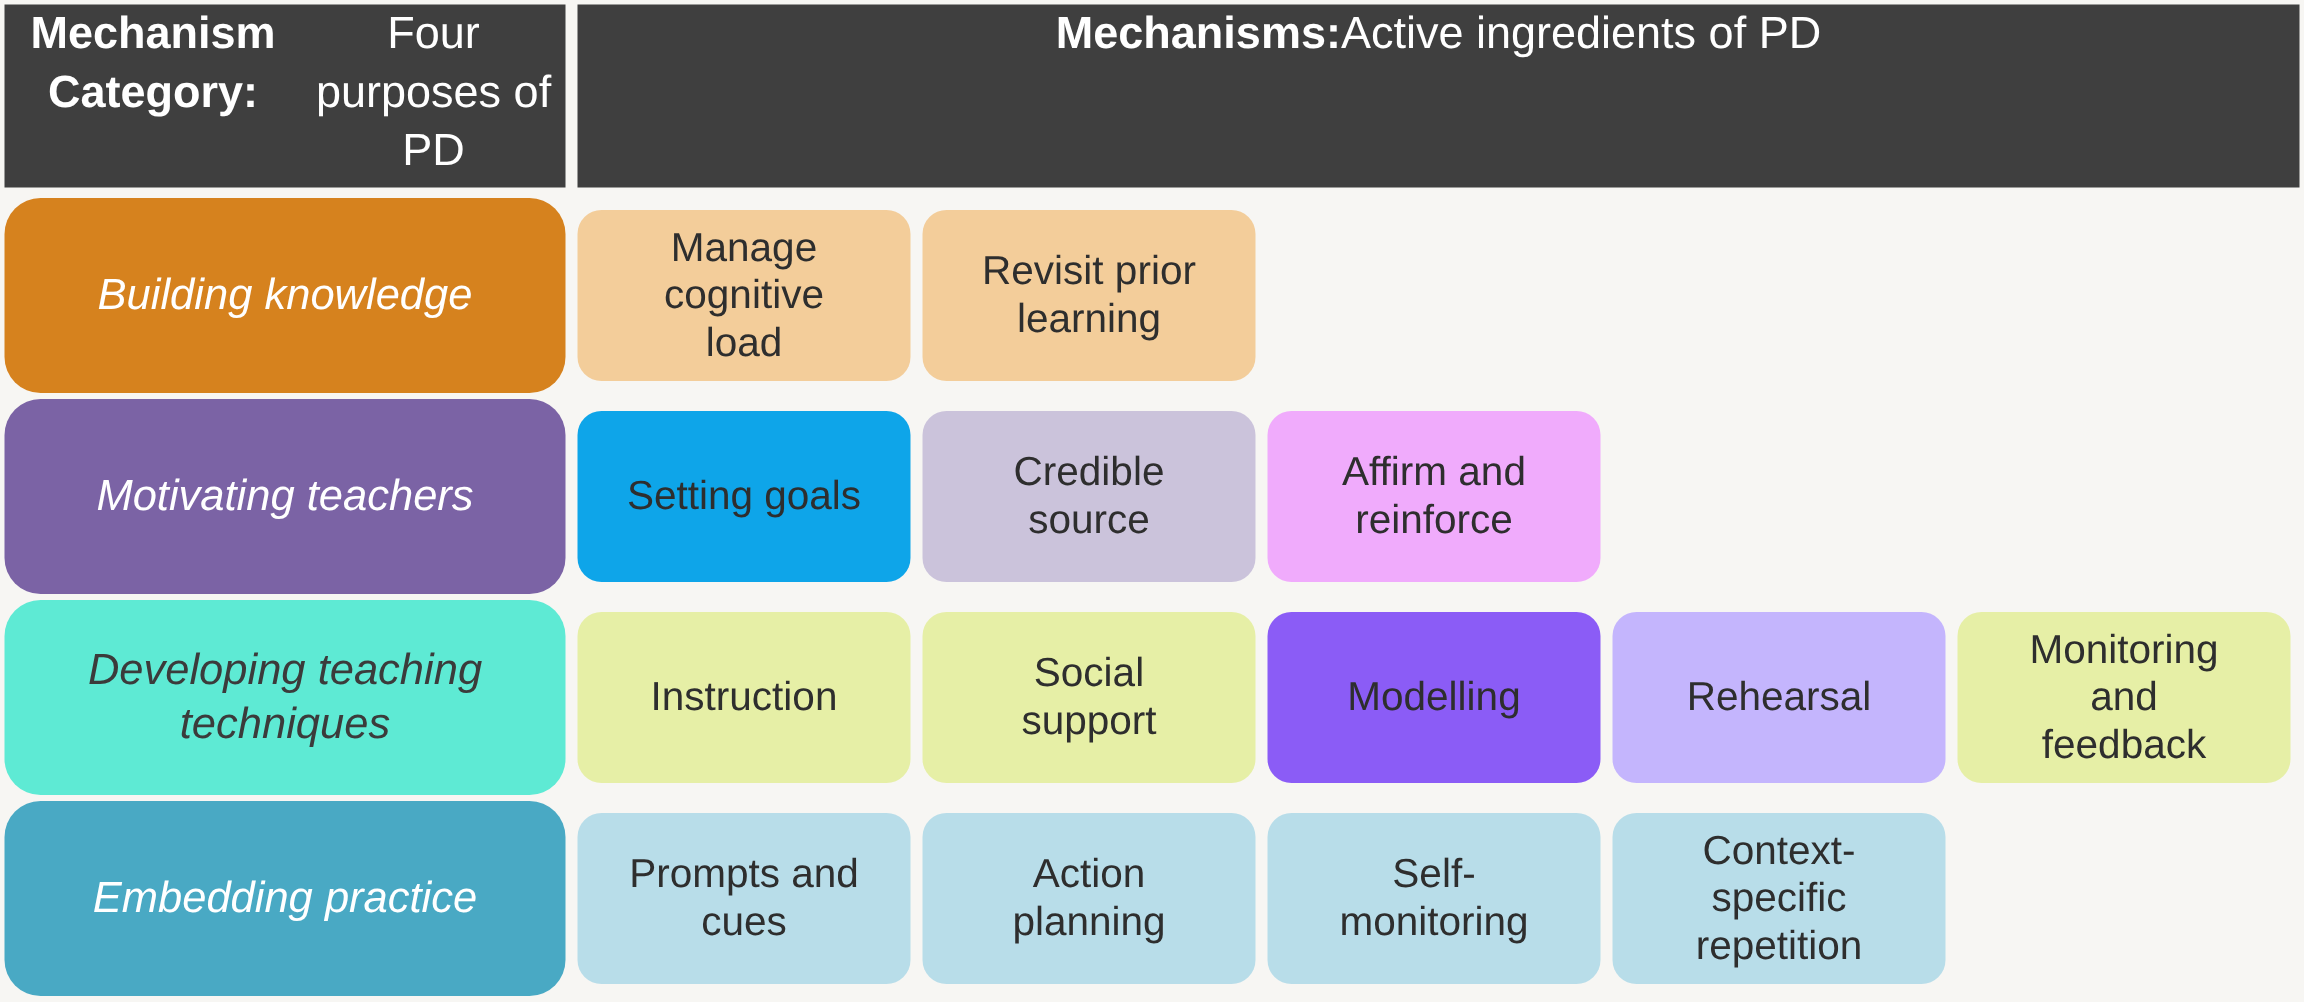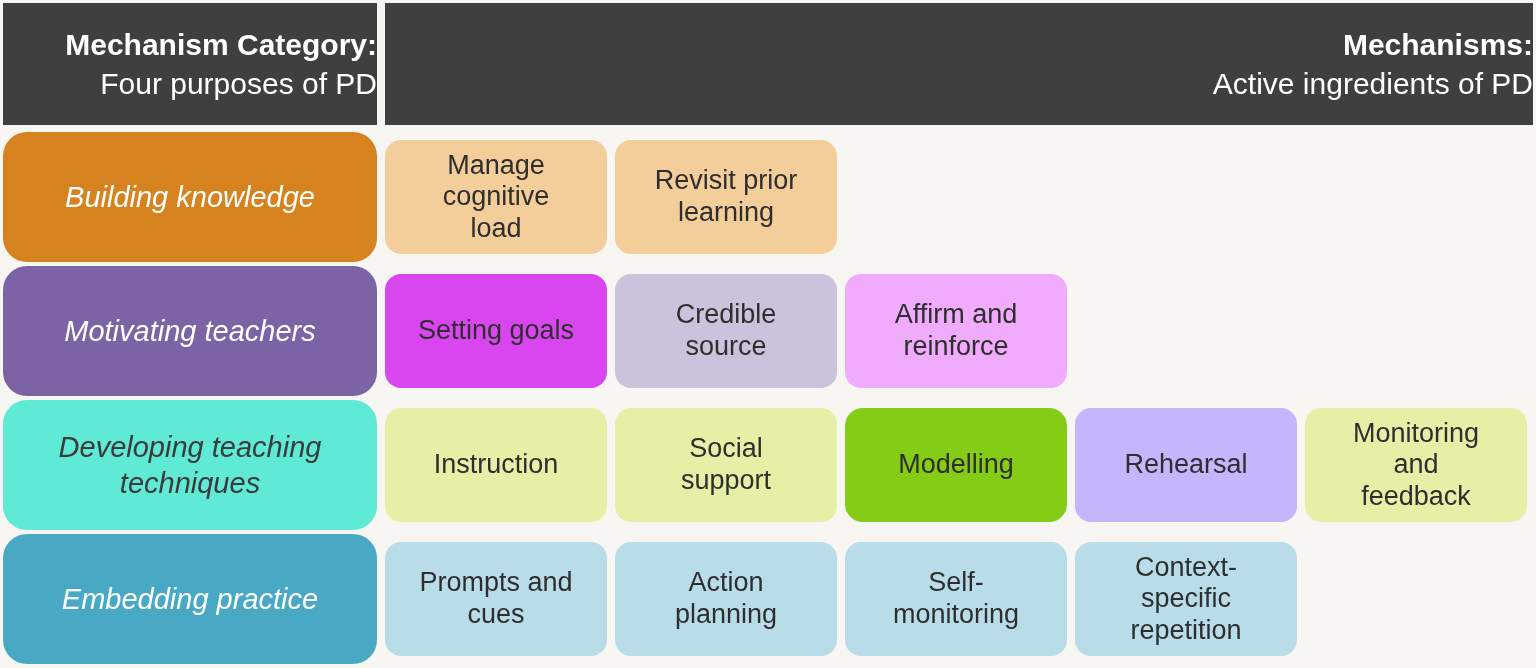--- a/index.html
+++ b/index.html
@@ -17,23 +17,23 @@
   }
   .header {
     display: flex;
     gap: 8px;
     height: 122px;
     margin-bottom: 7px;
   }
   .hcell {
     color: #ffffff;
     display: flex;
-    flex-direction: column;
+    flex-direction: row;
     justify-content: center;
-    align-items: flex-end;
+    align-items: flex-start;
     text-align: center;
     line-height: 1.3;
   }
   .hcell.left { width: 374px; flex: none; }
   .hcell.right { flex: 1; }
   .h-title { font-size: 30px; font-weight: bold; }
   .h-sub   { font-size: 30px; font-weight: normal; }
   .row {
     display: flex;
     gap: 8px;
@@ -96,32 +96,32 @@
     <div class="row-label" style="background-color: rgb(214, 130, 30); color: rgb(255, 255, 255);">Building knowledge</div>
     <div class="boxes">
       <div class="box" style="background-color: rgb(243, 205, 154);">Manage cognitive load</div>
       <div class="box" style="background-color: rgb(243, 205, 154); text-align: center;">Revisit prior learning</div>
     </div>
   </div>
 
   <div class="row">
     <div class="row-label" style="background-color: rgb(123, 99, 165); color: rgb(255, 255, 255);">Motivating teachers</div>
     <div class="boxes">
-      <div class="box" style="background-color: #d946ef;">Setting goals</div>
+      <div class="box" style="background-color: #0ea5e9;">Setting goals</div>
       <div class="box" style="background-color: rgb(203, 195, 219);">Credible source</div>
       <div class="box" style="background-color: #f0abfc;">Affirm and reinforce</div>
     </div>
   </div>
 
   <div class="row">
     <div class="row-label" style="background-color: #5eead4; color: rgb(59, 59, 59);">Developing teaching techniques</div>
     <div class="boxes">
       <div class="box" style="background-color: rgb(230, 239, 166);">Instruction</div>
       <div class="box" style="background-color: rgb(230, 239, 166);">Social support</div>
-      <div class="box" style="background-color: #84cc16; border-radius: 18px;">Modelling</div>
+      <div class="box" style="background-color: #8b5cf6;">Modelling</div>
       <div class="box" style="background-color: #c4b5fd;">Rehearsal</div>
       <div class="box" style="background-color: rgb(230, 239, 166);">Monitoring and feedback</div>
     </div>
   </div>
 
   <div class="row">
     <div class="row-label" style="background-color: rgb(73, 169, 196); color: rgb(255, 255, 255);">Embedding practice</div>
     <div class="boxes">
       <div class="box" style="background-color: rgb(184, 221, 233);">Prompts and cues</div>
       <div class="box" style="background-color: rgb(184, 221, 233);">Action planning</div>

